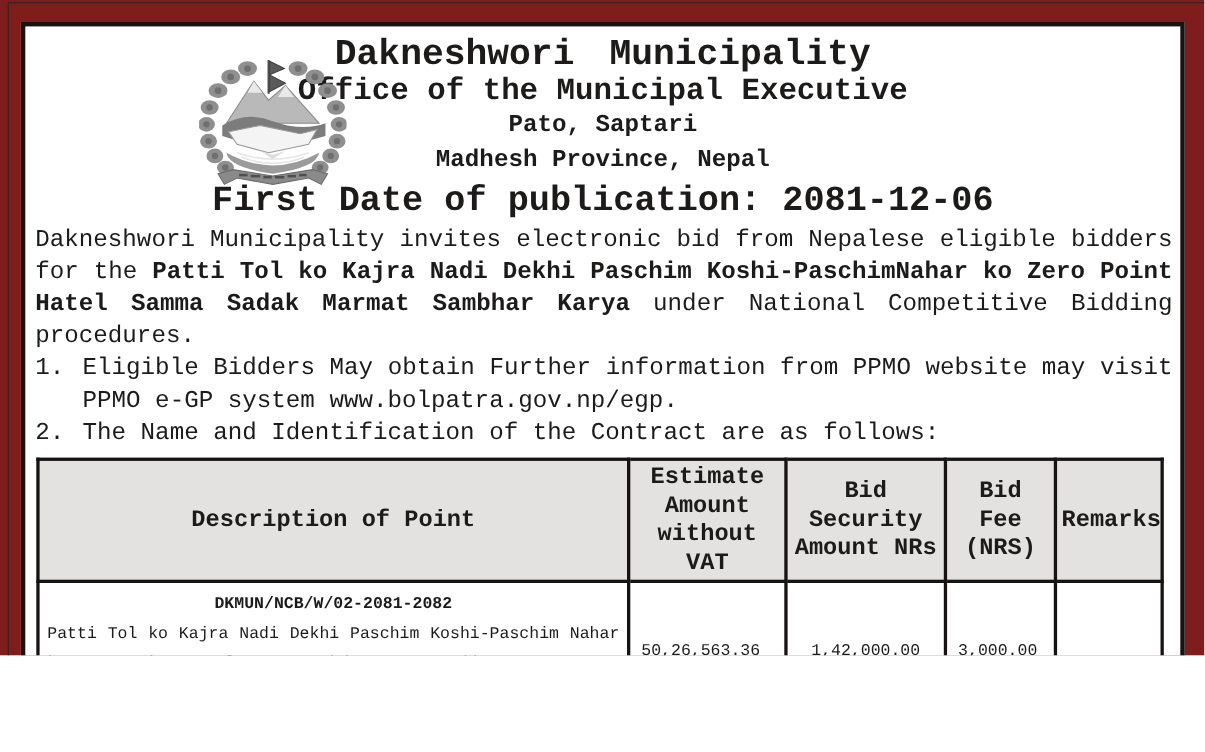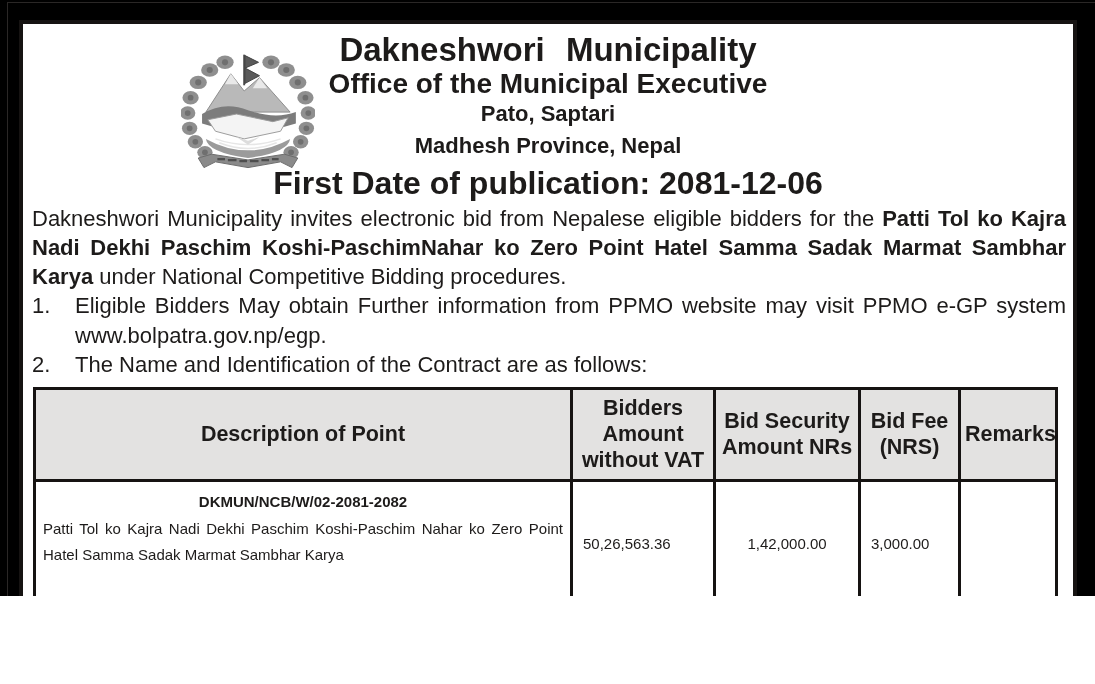--- a/index.html
+++ b/index.html
@@ -1,19 +1,19 @@
 <!DOCTYPE html>
 <html><head>
 <meta charset="utf-8">
 <style>
   html,body{margin:0;padding:0;background:#ffffff;}
   .page{
-    position:relative;width:1095px;height:596px;background:#000000;
+    position:relative;width:1095px;height:596px;background:#7f1d1d;
     overflow:hidden;color:#1d1b1a;
-    font-family:Liberation Sans, sans-serif;
+    font-family:Liberation Mono, monospace;
   }
   .thin-frame{
     position:absolute;left:7px;top:2px;width:1092px;height:674px;
     border:1.5px solid #2a2726;box-sizing:border-box;
   }
   .bottom-rule{
     position:absolute;left:0;top:676px;width:1095px;height:2px;background:#2a2726;
   }
   .frame{
     position:absolute;left:19px;top:20px;width:1058px;height:646px;
@@ -164,21 +164,21 @@
       <colgroup>
         <col style="width:537px">
           <col style="width:143px">
           <col style="width:145px">
         <col style="width:100px">
           <col style="width:97px">
       </colgroup>
       <thead>
         <tr>
           <th>Description of Point</th>
-          <th>Bidders Amount without VAT</th>
+          <th>Estimate Amount without VAT</th>
           <th>Bid Security Amount NRs</th>
           <th>Bid Fee (NRS)</th>
           <th>Remarks</th>
         </tr>
       </thead>
       <tbody>
         <tr>
           <td class="desc">
             <div class="cid">DKMUN/NCB/W/02-2081-2082</div>
             <div class="cdesc">Patti Tol ko Kajra Nadi Dekhi Paschim Koshi-Paschim Nahar ko Zero Point Hatel Samma Sadak Marmat Sambhar Karya</div>

